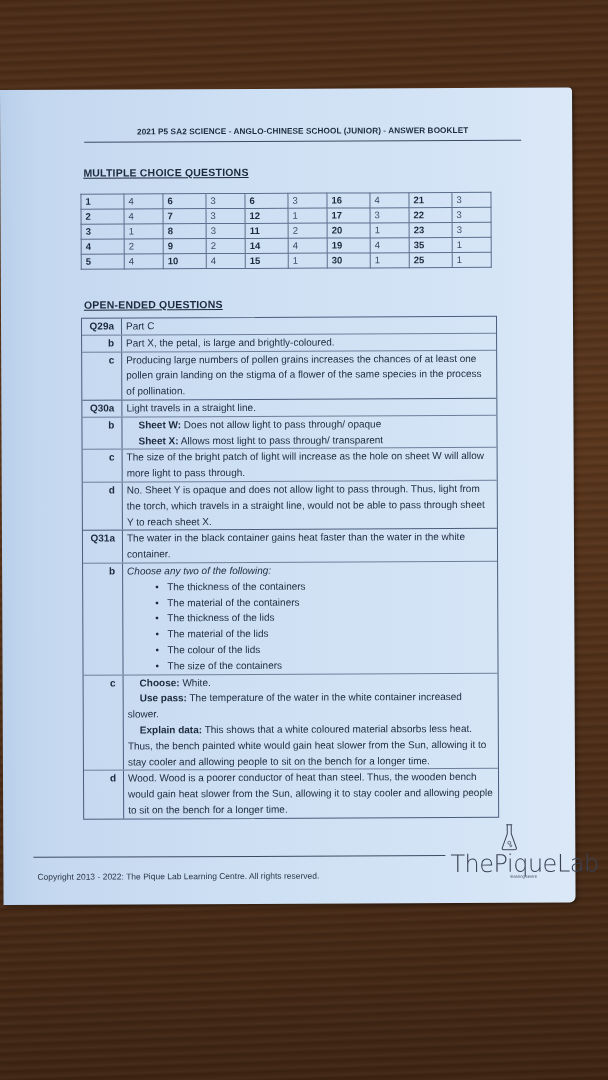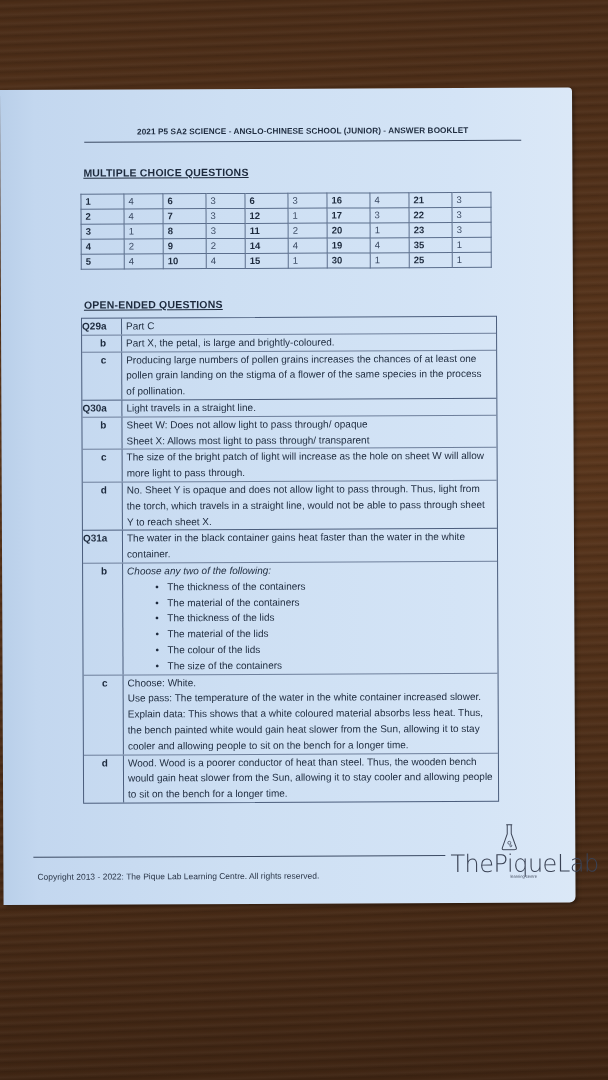--- a/index.html
+++ b/index.html
@@ -43,25 +43,25 @@
   .mcq-side { left:441px; top:104px; }
 
   .oeq {
     position:absolute; left:80px; top:228px; width:414px;
     border:1px solid #4b5d7c; font-size:10px; line-height:15.8px;
   }
   .oeq .row { display:flex; border-top:1px solid #4b5d7c; }
   .oeq .row:first-child { border-top:none; }
   .oeq .row.sub { border-top:1px solid #6e7f9b; }
   .oeq .label {
-    width:40px; flex:none; text-align:right; padding-right:15px; font-weight:bold;
+    width:40px; flex:none; text-align:right; padding-right:7px; font-weight:bold;
     border-right:1px solid #4b5d7c; box-sizing:border-box;
   }
   .oeq .answer { flex:1; padding:0 4px; }
-  .oeq .answer b { font-weight:normal; }
+  .oeq .answer b { font-weight:bold;margin-left:12px; }
   .oeq .answer i { font-style:italic;margin-top:8px; }
   .oeq ul { margin:0; padding-left:30px; list-style:none; }
   .oeq li { position:relative; padding-left:10px; }
   .oeq li::before { content:"•"; position:absolute; left:-2px; }
 
   .footer-line {
     position:absolute; left:30px; top:767px; width:412px; border-top:1px solid #3b4a63;
   }
   .copyright { position:absolute; left:34px; top:782px; font-size:8.5px; color:#2a3547; }
   .logo { position:absolute; left:447px; top:735px; width:120px; height:60px; }

